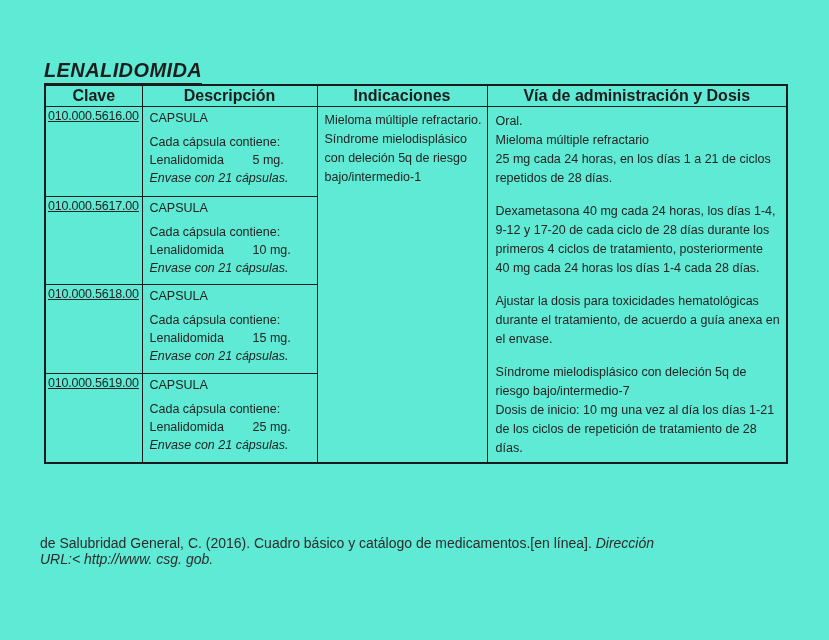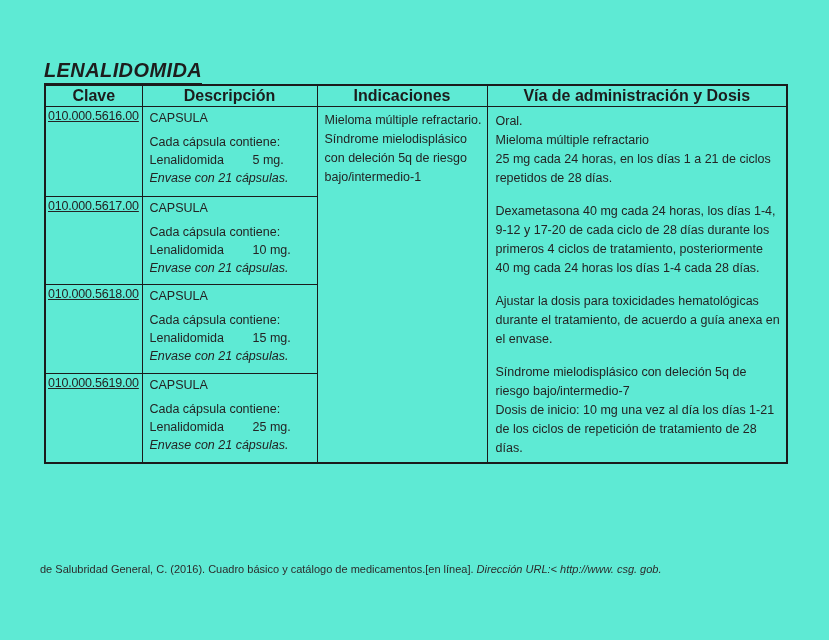--- a/index.html
+++ b/index.html
@@ -99,23 +99,23 @@
   }
   .cell-via {
     padding: 5px 6px 4px 8px;
     line-height: 19px;
   }
   .vp.gap { margin-top: 14px; }
 
   .footer {
     position: absolute;
     left: 40px;
-    top: 562px;
+    top: 536px;
     width: 640px;
-    font-size: 11px;
+    font-size: 14px;
     line-height: 15.5px;
     color: #2c2c2c;
   }
   .ital { font-style: italic; }
 </style>
 </head>
 <body>
 
 <div class="page">
 

